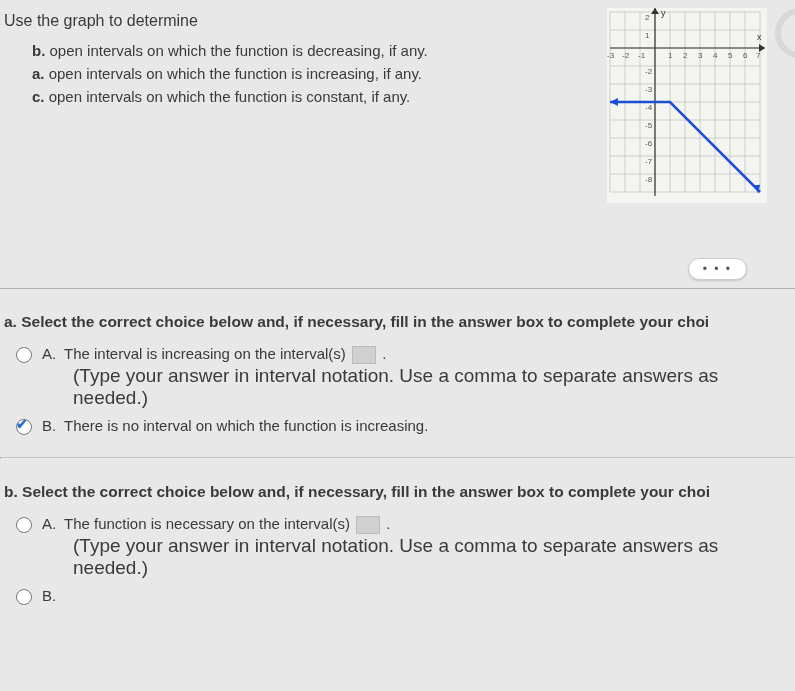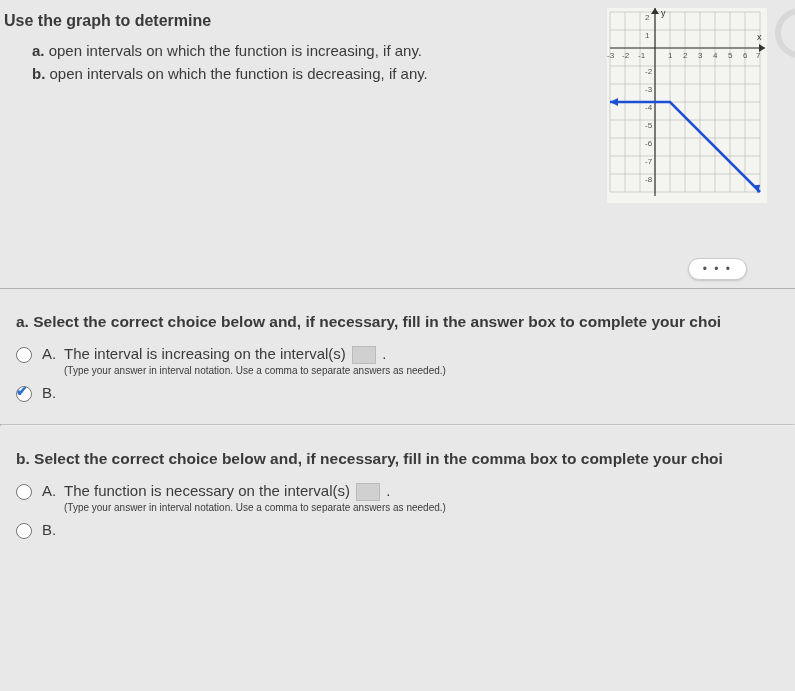--- a/index.html
+++ b/index.html
@@ -13,21 +13,20 @@
       position: relative;
     }
     .top-section {
       padding: 12px 4px 8px 4px;
       position: relative;
       height: 280px;
     }
     .intro-text {
       font-size: 16px;
       margin-bottom: 10px;
-      font-weight: bold;
     }
     .question-list {
       padding-left: 28px;
       font-size: 15px;
       line-height: 1.45;
     }
     .question-list .item {
       margin-bottom: 1px;
     }
     .bold-letter {
@@ -62,21 +61,21 @@
       border: 6px solid #d8d8d8;
       border-radius: 50%;
     }
     .divider {
       border: none;
       border-top: 1.5px solid #b0b0b0;
       margin: 8px 0 14px 0;
     }
     .sub-prompt {
       font-size: 15.5px;
-      padding: 0 16px;
+      padding: 0 4px;
       margin-bottom: 14px;
     }
     .options {
       padding-left: 16px;
     }
     .option-row {
       display: flex;
       align-items: flex-start;
       margin-bottom: 8px;
       font-size: 15px;
@@ -111,44 +110,49 @@
     .answer-box {
       display: inline-block;
       width: 24px;
       height: 18px;
       background: #d0d0d0;
       border: 1px solid #bbb;
       vertical-align: middle;
       margin: 0 2px;
     }
     .hint-text {
-      font-size: 10px;
+      font-size: 19px;
       margin-top: 1px;
+      margin-left: 9px;
     }
     .section-block {
       padding: 10px 0 4px 0;
     }
     .section-divider {
       border-top: 1px solid #c0c0c0;
       margin: 10px 0 14px 0;
     }
   </style>
 </head>
 <body>
 
 <div class="top-section">
   <div class="intro-text">Use the graph to determine</div>
   <div class="question-list">
     <div class="item">
+      <span class="bold-letter">b.</span>
+      <span>open intervals on which the function is decreasing, if any.</span>
+    </div>
+    <div class="item">
       <span class="bold-letter">a.</span>
       <span>open intervals on which the function is increasing, if any.</span>
     </div>
     <div class="item">
-      <span class="bold-letter">b.</span>
-      <span>open intervals on which the function is decreasing, if any.</span>
+      <span class="bold-letter">c.</span>
+      <span>open intervals on which the function is constant, if any.</span>
     </div>
   </div>
 
   <div class="graph-container">
     <svg width="160" height="195" viewBox="0 0 160 195">
       <rect x="0" y="0" width="160" height="195" fill="#f4f4f0"></rect>
 
       <g stroke="#b5b5b5" stroke-width="0.6">
         <line x1="3" y1="4" x2="3" y2="184"></line>
           <line x1="18" y1="4" x2="18" y2="184"></line>
@@ -227,29 +231,30 @@
       <div class="opt-body">
         <span>The interval is increasing on the interval(s) </span>
         <span class="answer-box"></span>
         <span>.</span>
         <div class="hint-text">(Type your answer in interval notation. Use a comma to separate answers as needed.)</div>
       </div>
     </div>
     <div class="option-row">
       <div class="radio checked"></div>
       <div class="opt-letter">B.</div>
+      <div class="opt-body">There is no interval on which the function is increasing.</div>
     </div>
   </div>
 </div>
 
 <hr class="section-divider">
 
 <div class="section-block">
   <div class="sub-prompt">
-    <span class="bold-letter">b. Select the correct choice below and, if necessary, fill in the comma box to complete your choi</span>
+    <span class="bold-letter">b. Select the correct choice below and, if necessary, fill in the answer box to complete your choi</span>
   </div>
   <div class="options">
     <div class="option-row">
       <div class="radio"></div>
       <div class="opt-letter">A.</div>
       <div class="opt-body">
         <span>The function is necessary on the interval(s) </span>
         <span class="answer-box"></span>
         <span>.</span>
         <div class="hint-text">(Type your answer in interval notation. Use a comma to separate answers as needed.)</div>

